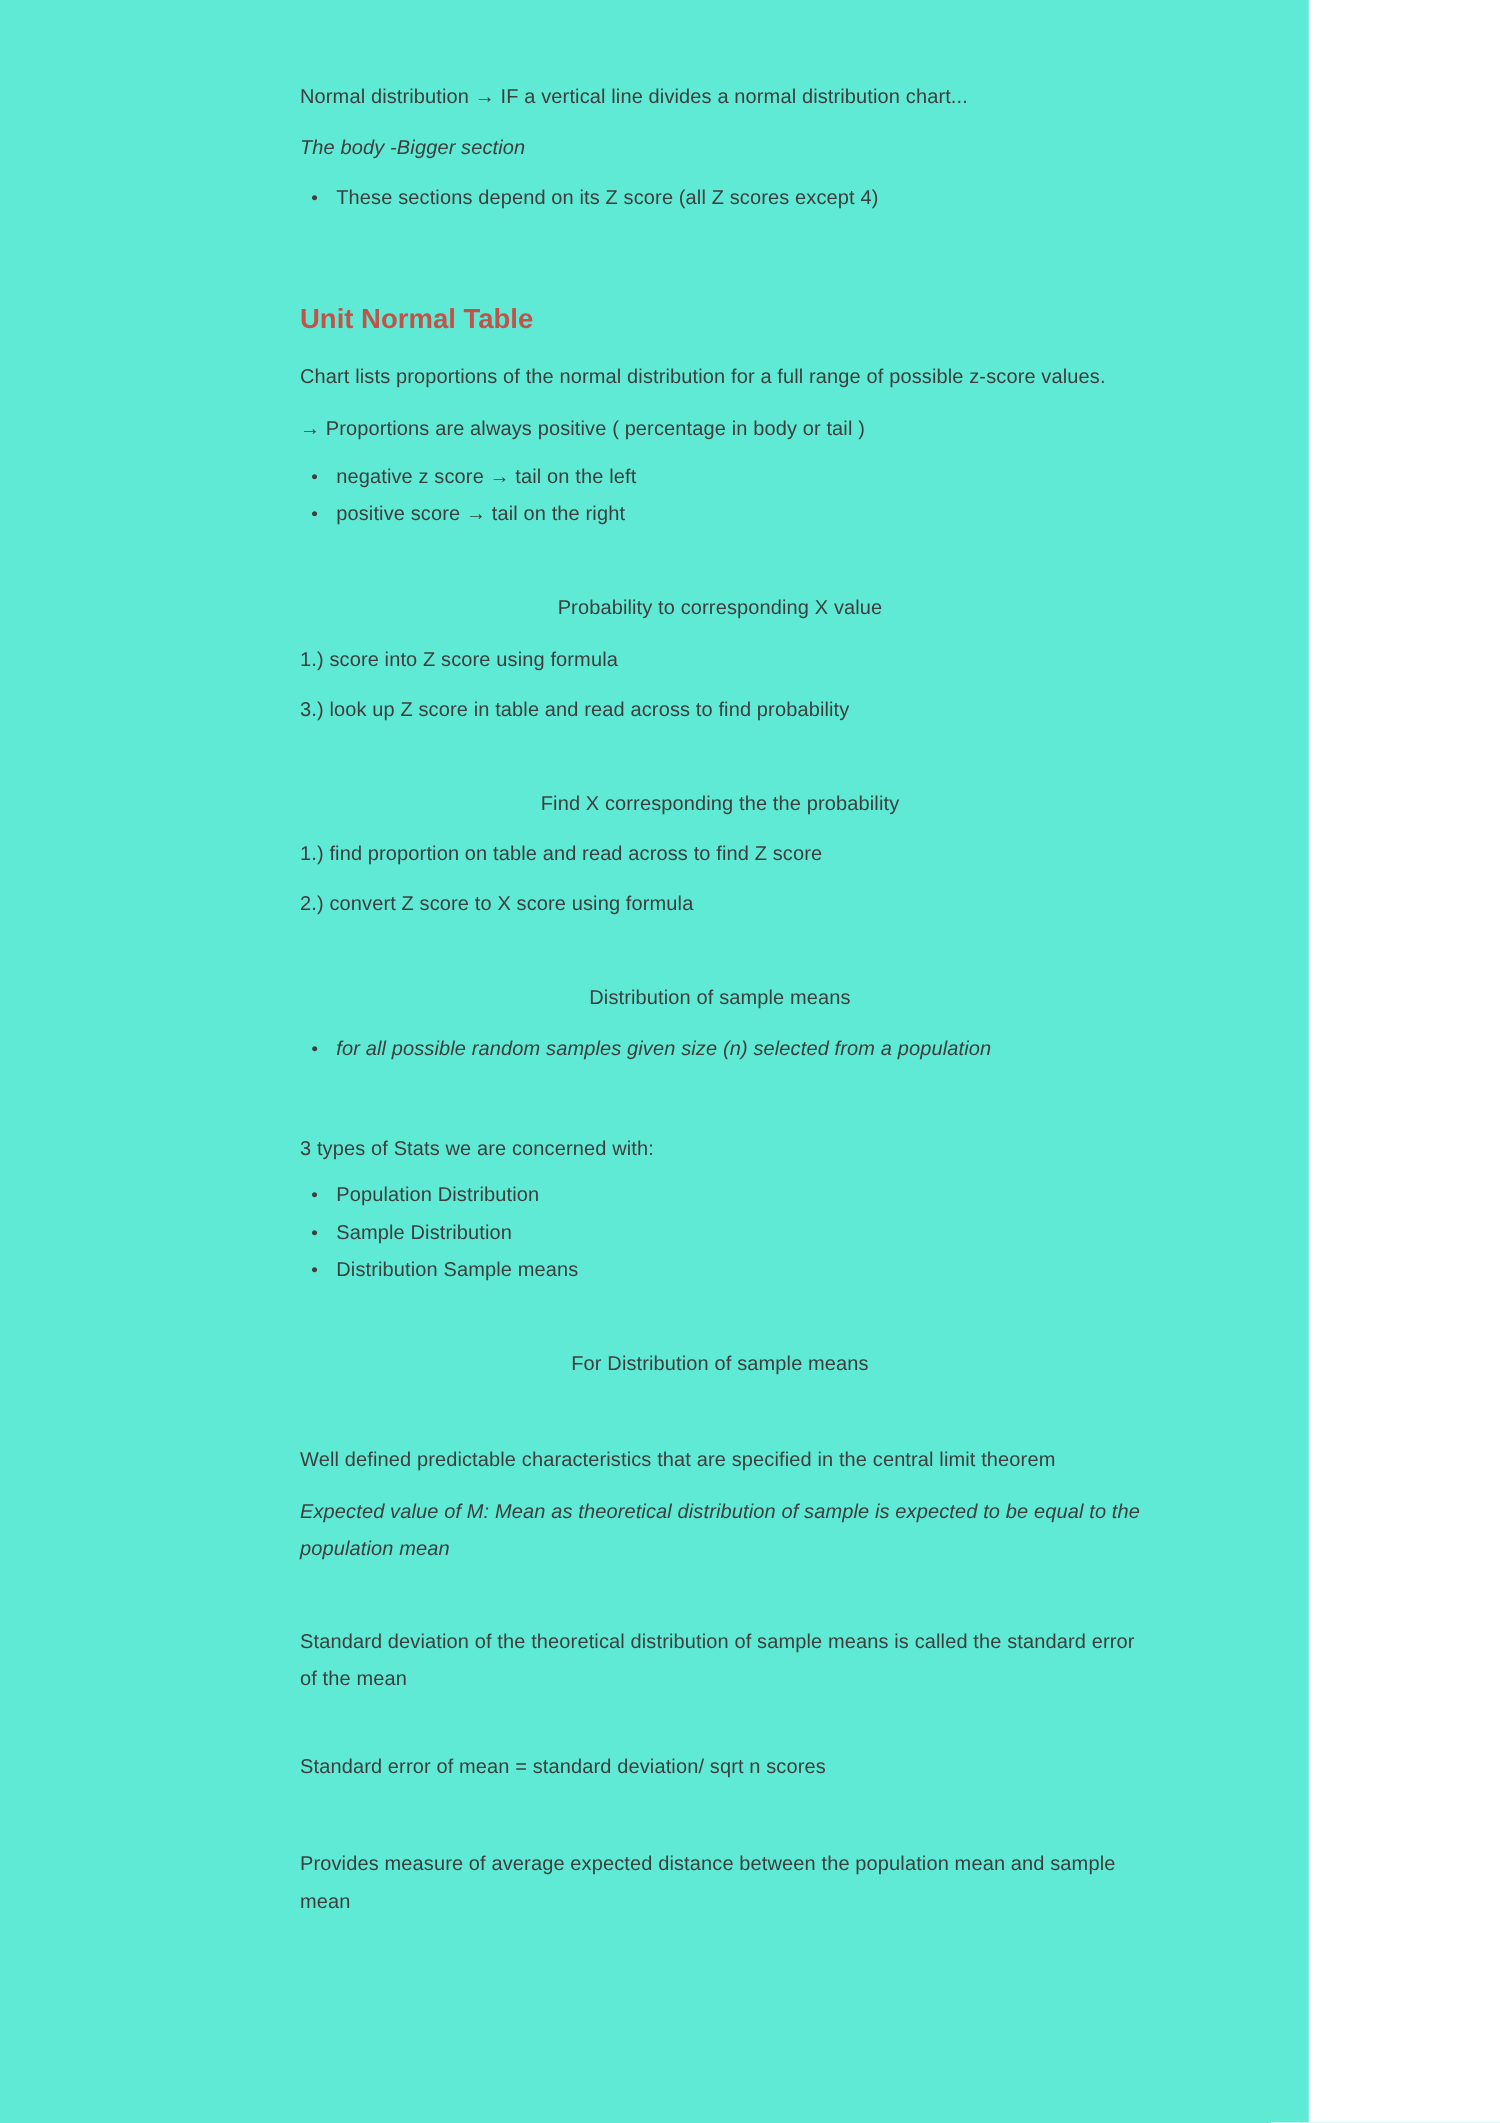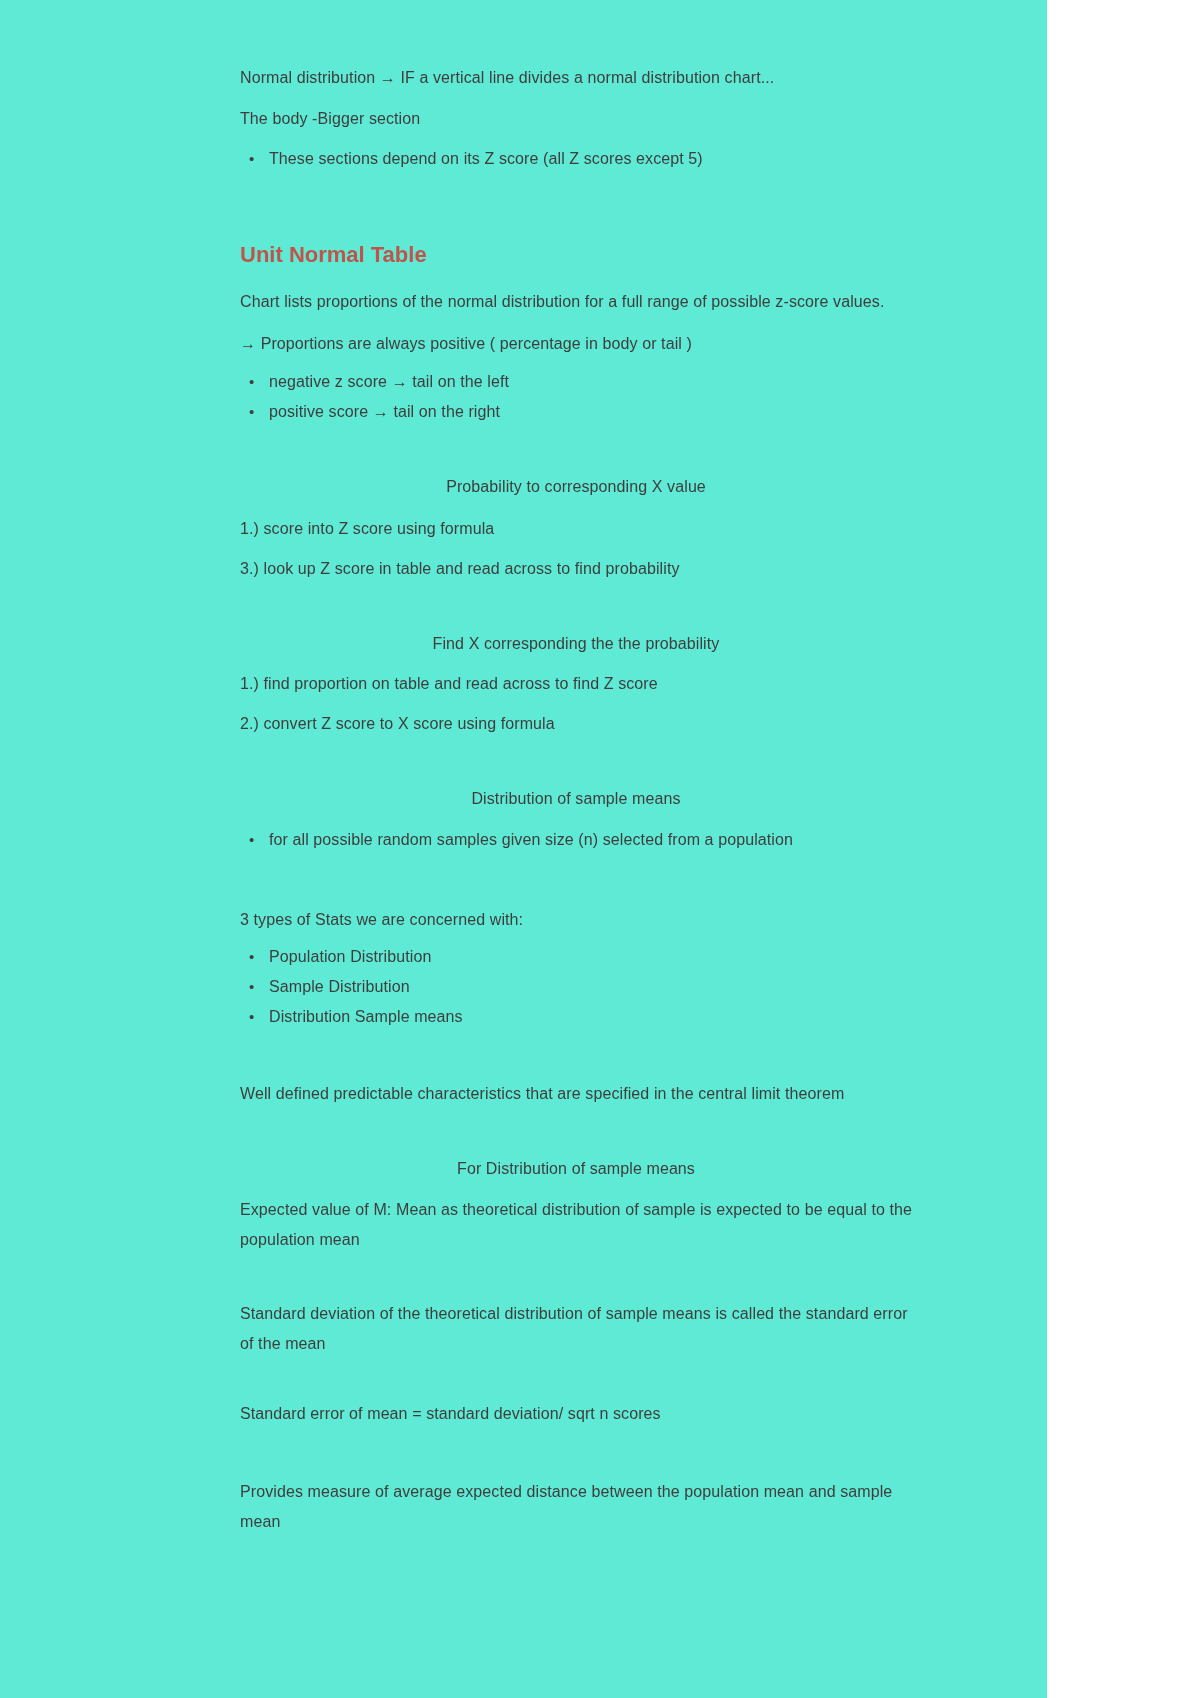--- a/index.html
+++ b/index.html
@@ -43,21 +43,21 @@
     flex: 0 0 29px;
     width: 29px;
     text-align: left;
     padding-left: 9px;
     box-sizing: border-box;
     font-size: 15px;
   }
   .bullet .btext { flex: 1; }
 
   
-  .mt11 { margin-top: 11px; }
+  .mt11 { margin-top: 11px; font-style: italic; }
   .mt10 { margin-top: 10px; }
   .mt12 { margin-top: 12px; }
   .mt8  { margin-top: 8px; }
   .mt7  { margin-top: 7px; }
   .mt0  { margin-top: 0; }
   .mt17 { margin-top: 17px; }
   .mt40 { margin-top: 40px; }
   .mt44 { margin-top: 44px; }
   .mt45 { margin-top: 45px; text-align: center; }
   .mt47 { margin-top: 47px; }
@@ -69,21 +69,21 @@
 <body>
 
 <div class="page">
   <div class="col">
 
     <p class="block">Normal distribution → IF a vertical line divides a normal distribution chart...</p>
     <p class="block mt11">The body -Bigger section</p>
 
     <div class="block bullet mt10">
       <span class="marker">•</span>
-      <span class="btext">These sections depend on its Z score (all Z scores except 5)</span>
+      <span class="btext">These sections depend on its Z score (all Z scores except 4)</span>
     </div>
 
     <h3 class="heading-red mt66">Unit Normal Table</h3>
 
     <p class="block mt17">Chart lists proportions of the normal distribution for a full range of possible z-score values.</p>
     <p class="block mt12">→ Proportions are always positive ( percentage in body or tail )</p>
 
     <div class="block bullet mt8">
       <span class="marker">•</span>
       <span class="btext">negative z score → tail on the left</span>
@@ -116,23 +116,23 @@
     </div>
     <div class="block bullet mt0">
       <span class="marker">•</span>
       <span class="btext">Sample Distribution</span>
     </div>
     <div class="block bullet mt0">
       <span class="marker">•</span>
       <span class="btext">Distribution Sample means</span>
     </div>
 
+    <p class="block mt45">For Distribution of sample means</p>
+
     <p class="block mt47"><span>Well defined predictable characteristics that are specified in the </span><span class="bold">central limit theorem</span></p>
-
-    <p class="block mt45">For Distribution of sample means</p>
     <p class="block mt11">Expected value of M: Mean as theoretical distribution of sample is expected to be equal to the population mean</p>
 
     <p class="block mt44">Standard deviation of the theoretical distribution of sample means is called the standard error of the mean</p>
 
     <p class="block mt40">Standard error of mean = standard deviation/ sqrt n scores</p>
 
     <p class="block mt48">Provides measure of average expected distance between the population mean and sample mean</p>
 
   </div>
 </div>

